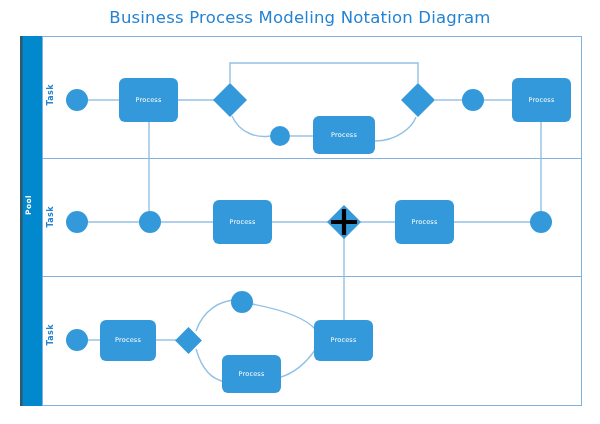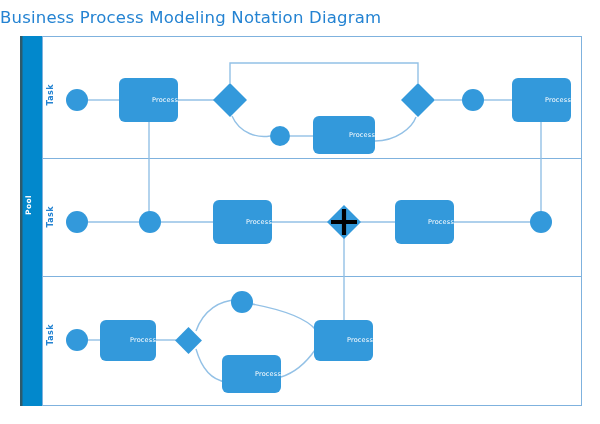--- a/index.html
+++ b/index.html
@@ -12,20 +12,21 @@
     height: 424px;
     font-family: "DejaVu Sans", sans-serif;
     overflow: hidden;
     position: relative;
   }
   #page-title {
     position: absolute;
     left: 0;
     top: 8px;
     width: 600px;
+    text-align: center;
     color: #2483D2;
     font-size: 16.5px;
     font-family: "DejaVu Sans", sans-serif;
     letter-spacing: 0.2px;
     white-space: nowrap;
   }
   #canvas {
     position: absolute;
     left: 0;
     top: 0;
@@ -33,21 +34,21 @@
     height: 424px;
   }
   .lbl {
     position: absolute;
     font-family: "DejaVu Sans", sans-serif;
     pointer-events: none;
   }
   .node-label {
     color: #ffffff;
     font-size: 6.5px;
-    text-align: right;
+    text-align: center;
     letter-spacing: 0.2px;
   }
   .lane-label {
     color: #2483D2;
     font-size: 8px;
     font-weight: bold;
     writing-mode: vertical-rl;
     transform: rotate(180deg);
     letter-spacing: 0.4px;
   }

